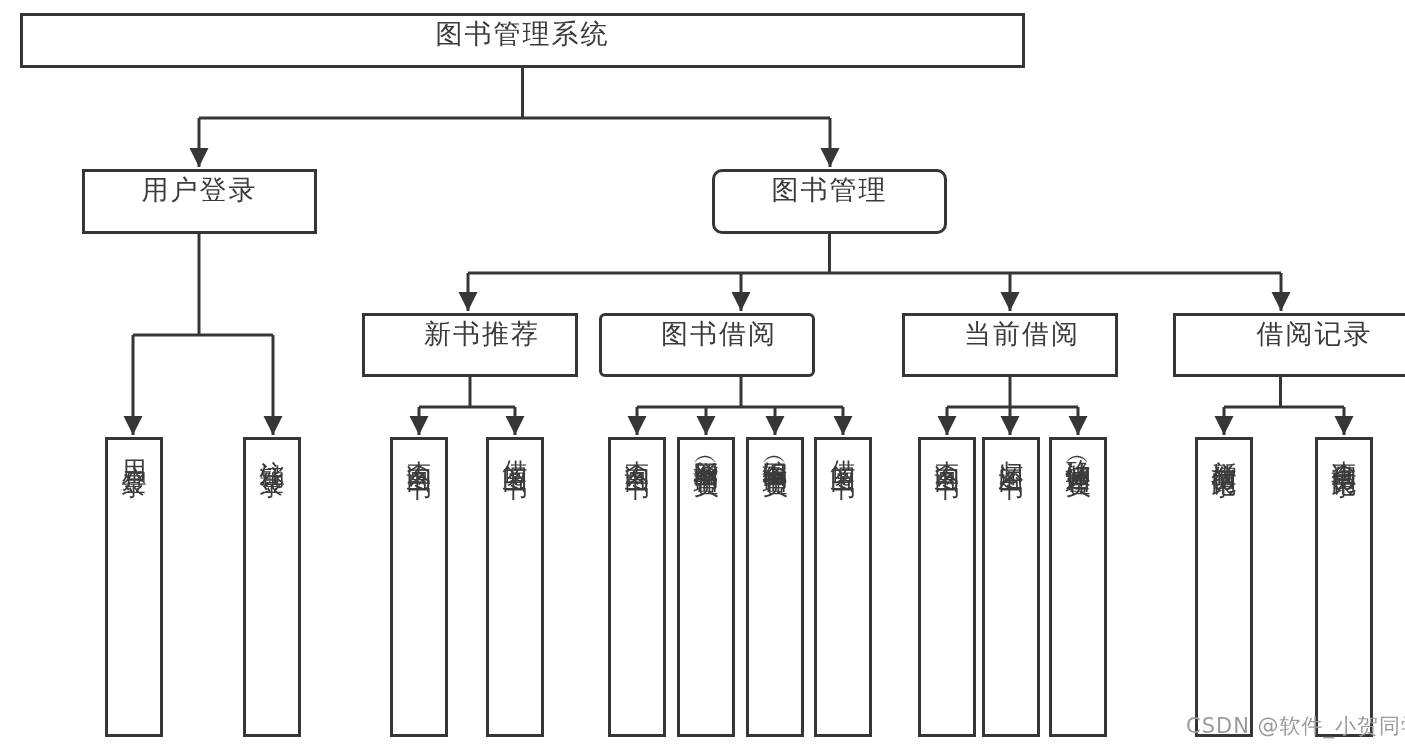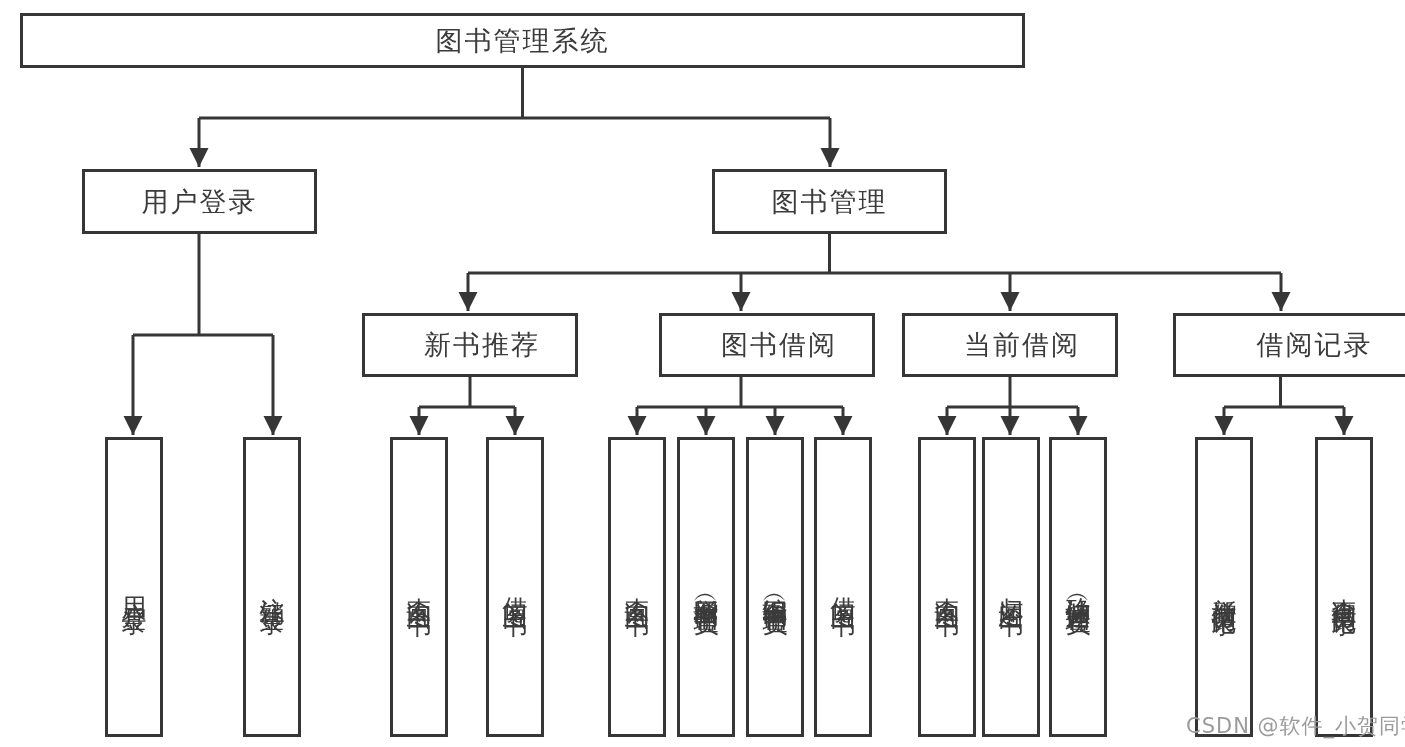--- a/index.html
+++ b/index.html
@@ -10,21 +10,20 @@
     background:#ffffff;
     overflow:hidden;
   }
   .wires{position:absolute;left:0;top:0;z-index:1;}
   .node{
     position:absolute;
     box-sizing:border-box;
     border:3px solid #363636;
     background:#ffffff;
     display:flex;
-    align-items:center;
     justify-content:center;
     color:#3b3b3b;
     z-index:2;
   }
   .node.h{font-size:27px;letter-spacing:2px;}
   .root{left:20px;top:13px;width:1005px;height:55px;}
   .lvl2{top:169px;width:235px;height:65px;}
   .lvl3{top:313px;height:64px;width:216px;padding-left:24px;}
   .leaf{
     top:437px;width:58px;height:300px;
@@ -102,28 +101,28 @@
     </g>
   </svg>
 
   <div class="node h root">
     <span>图书管理系统</span>
   </div>
 
   <div class="node h lvl2" style="left:82px;">
     <span>用户登录</span>
   </div>
-  <div class="node h lvl2" style="left:712px;">
+  <div class="node h lvl2" style="left:712px;border-radius:10px;">
     <span>图书管理</span>
   </div>
 
   <div class="node h lvl3" style="left:362px;">
     <span>新书推荐</span>
   </div>
-  <div class="node h lvl3" style="left:659px;">
+  <div class="node h lvl3" style="left:599px;border-radius:6px;">
     <span>图书借阅</span>
   </div>
   <div class="node h lvl3" style="left:902px;font-family:Liberation Mono, monospace;">
     <span>当前借阅</span>
   </div>
   <div class="node h lvl3" style="left:1173px;width:259px;">
     <span>借阅记录</span>
   </div>
 
   <div class="node leaf" style="left:105px;">

